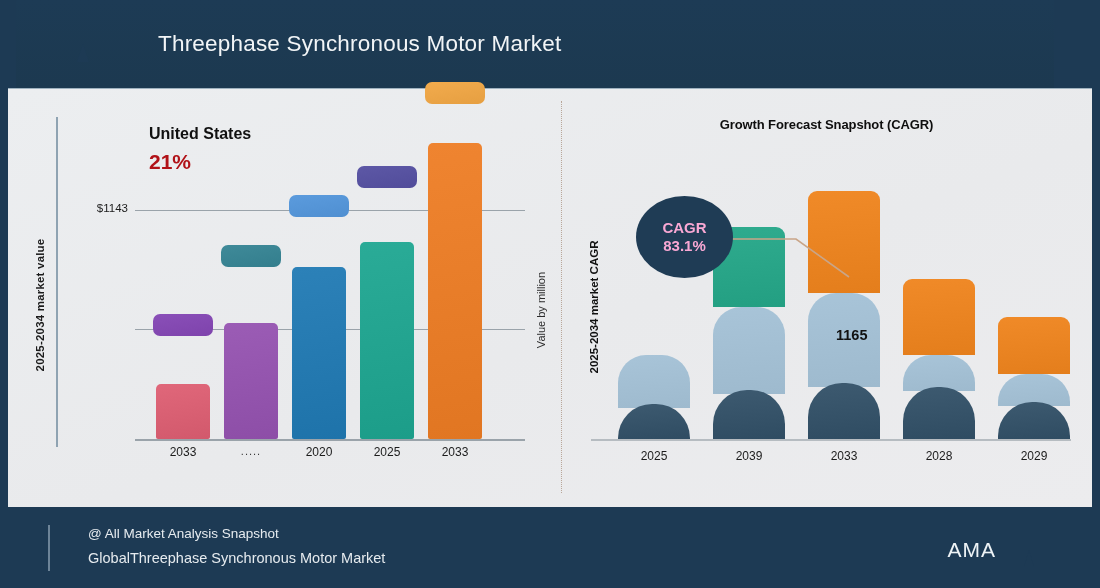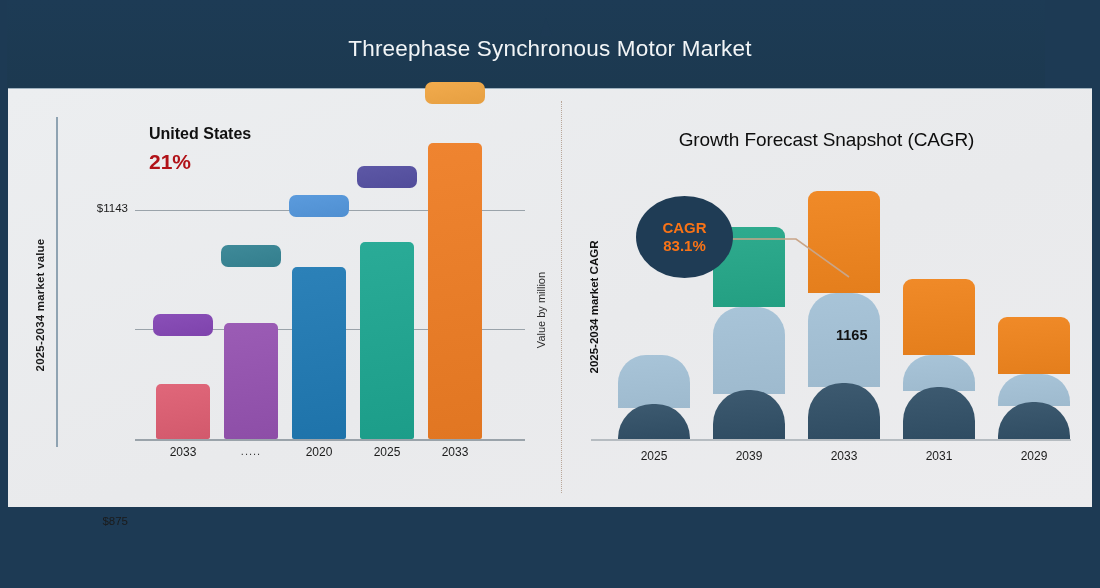--- a/index.html
+++ b/index.html
@@ -15,27 +15,26 @@
   .infographic {
     position: relative;
     width: 1100px;
     height: 588px;
     background: #1d3a54;
   }
 
   
   .header {
     position: absolute;
-    left: 7px; top: 0;
+    left: 16px; top: 0;
     width: 1038px;
     height: 88px;
     background: linear-gradient(180deg, #1d3b55 0%, #1c3950 100%);
     display: flex;
     align-items: center;
-    flex-direction: column;
   }
   .header-logo {
     margin-left: 44px;
     width: 50px;
     height: 36px;
     position: relative;
   }
   .header-title {
     margin-left: 48px;
     color: #f2f5f7;
@@ -203,45 +202,45 @@
     width: 170px;
     text-align: center;
     transform: rotate(-90deg);
     font-size: 11.5px;
     font-weight: bold;
     color: #111;
   }
 
   .right-title {
     position: absolute;
-    left: 0; top: 40px;
+    left: 0; top: 28px;
     width: 531px;
     text-align: center;
-    font-size: 19px;
-    font-weight: normal;
+    font-size: 13px;
+    font-weight: bold;
     color: #0e0e0e;
     letter-spacing: -0.1px;
   }
   .right-subtitle {
     position: absolute;
     left: 0; top: 57px;
     width: 531px;
     text-align: center;
     font-size: 14px;
     font-weight: bold;
     color: #111;
   }
 
   .cagr-badge {
     position: absolute;
     left: 75px; top: 107px;
     width: 97px; height: 82px;
     border-radius: 50%;
     background: #1f3c55;
-    color: #f97316;
+    color: #f9a8d4;
     display: flex;
     flex-direction: column;
     align-items: center;
     justify-content: center;
     line-height: 1.18;
     z-index: 6;
   }
   .cagr-badge span { font-size: 15px; font-weight: bold; }
 
   .connector { position: absolute; left: 0; top: 0; z-index: 5; pointer-events: none; }
@@ -423,21 +422,38 @@
         </div>
 
       <div class="value-annotation">1165</div>
 
       <div class="right-baseline"></div>
 
       <div id="right-xlabels">
           <div class="rxlabel" style="left: 53px;">2025</div>
           <div class="rxlabel" style="left: 148px;">2039</div>
           <div class="rxlabel" style="left: 243px;">2033</div>
-          <div class="rxlabel" style="left: 338px;">2031</div>
+          <div class="rxlabel" style="left: 338px;">2028</div>
           <div class="rxlabel" style="left: 433px;">2029</div>
         </div>
     </div>
 
   </div>
 
+  <div class="footer">
+    <div class="footer-accent"></div>
+    <div class="footer-line1">@ All Market Analysis Snapshot</div>
+    <div class="footer-line2">GlobalThreephase Synchronous Motor Market</div>
+    <div class="footer-brand">
+      <div class="footer-brand-text">AMA</div>
+      <div class="footer-logo">
+        <div class="logo-mark">
+          <div class="peak logo-dark-left" style="border-width:0 8px 24px 8px;"></div>
+          <div class="peak logo-dark-mid" style="left:10px;border-width:0 10px 32px 10px;"></div>
+          <div class="peak logo-blue-mid" style="left:18px;border-width:0 9px 31px 9px;"></div>
+          <div class="peak logo-blue-right" style="left:28px;border-width:0 10px 25px 10px;"></div>
+          <div class="logo-notch" style="left:16px;border-width:0 5px 17px 5px;border-bottom-color:#1d3a54;"></div>
+        </div>
+      </div>
+    </div>
+  </div>
 
 </div>
 
 </body></html>

